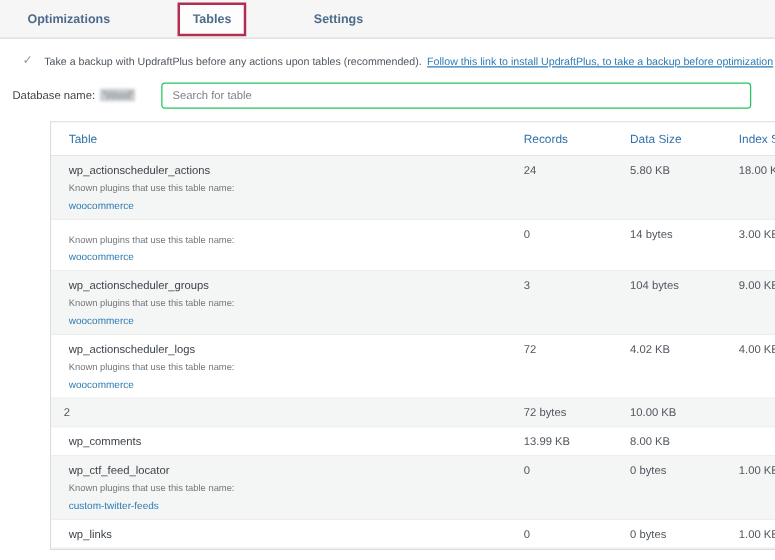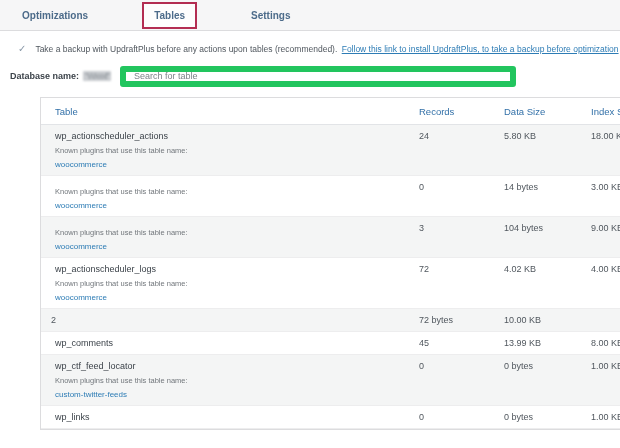--- a/index.html
+++ b/index.html
@@ -58,40 +58,40 @@
     text-decoration: underline;
     margin-left: 2px;
   }
 
   
   .db-row {
     margin: 9px 0 0 10px;
     display: flex;
     align-items: center;
   }
-  .db-label { font-size: 9px; font-weight: bold; color: #3c434a; white-space: nowrap; }
+  .db-label { font-size: 9px; font-weight: normal; color: #3c434a; white-space: nowrap; }
   .db-masked {
     display: inline-block;
     margin-left: 4px;
     font-size: 9px;
     color: #8d9399;
     background: #c9ccd0;
     border-radius: 1px;
     padding: 0 2px;
     filter: blur(1.1px);
     letter-spacing: -1px;
     max-width: 34px;
     overflow: hidden;
     white-space: nowrap;
   }
   .search-input {
-    margin-left: 9px;
-    width: 396px;
+    margin-left: 21px;
+    width: 472px;
     height: 21px;
-    border: 6px solid #22c55e;
+    border: 1px solid #22c55e;
     border-radius: 3px;
     font-family: "Liberation Sans", sans-serif;
     font-size: 9px;
     padding: 0 8px;
     color: #2c3338;
     background: #fff;
   }
   .search-input::placeholder { color: #7c8288; opacity: 1; }
 
   
@@ -187,20 +187,21 @@
         <div class="td name-cell">
           <div class="known">Known plugins that use this table name:</div>
           <div class="plugin-line"><a href="#">woocommerce</a></div>
         </div>
         <div class="td">0</div>
         <div class="td">14 bytes</div>
         <div class="td">3.00 KB</div>
       </div>
       <div class="tr odd">
         <div class="td name-cell">
+          <div class="tbl-name">wp_actionscheduler_groups</div>
           <div class="known">Known plugins that use this table name:</div>
           <div class="plugin-line"><a href="#">woocommerce</a></div>
         </div>
         <div class="td">3</div>
         <div class="td">104 bytes</div>
         <div class="td">9.00 KB</div>
       </div>
       <div class="tr even">
         <div class="td name-cell">
           <div class="tbl-name">wp_actionscheduler_logs</div>
@@ -213,21 +214,20 @@
       </div>
       <div class="tr odd">
         <div class="td">2</div>
         <div class="td">72 bytes</div>
         <div class="td">10.00 KB</div>
       </div>
       <div class="tr even">
         <div class="td name-cell">
           <div class="tbl-name">wp_comments</div>
         </div>
-        <div class="td">45</div>
         <div class="td">13.99 KB</div>
         <div class="td">8.00 KB</div>
       </div>
       <div class="tr odd">
         <div class="td name-cell">
           <div class="tbl-name">wp_ctf_feed_locator</div>
           <div class="known">Known plugins that use this table name:</div>
           <div class="plugin-line"><a href="#">custom-twitter-feeds</a></div>
         </div>
         <div class="td">0</div>

